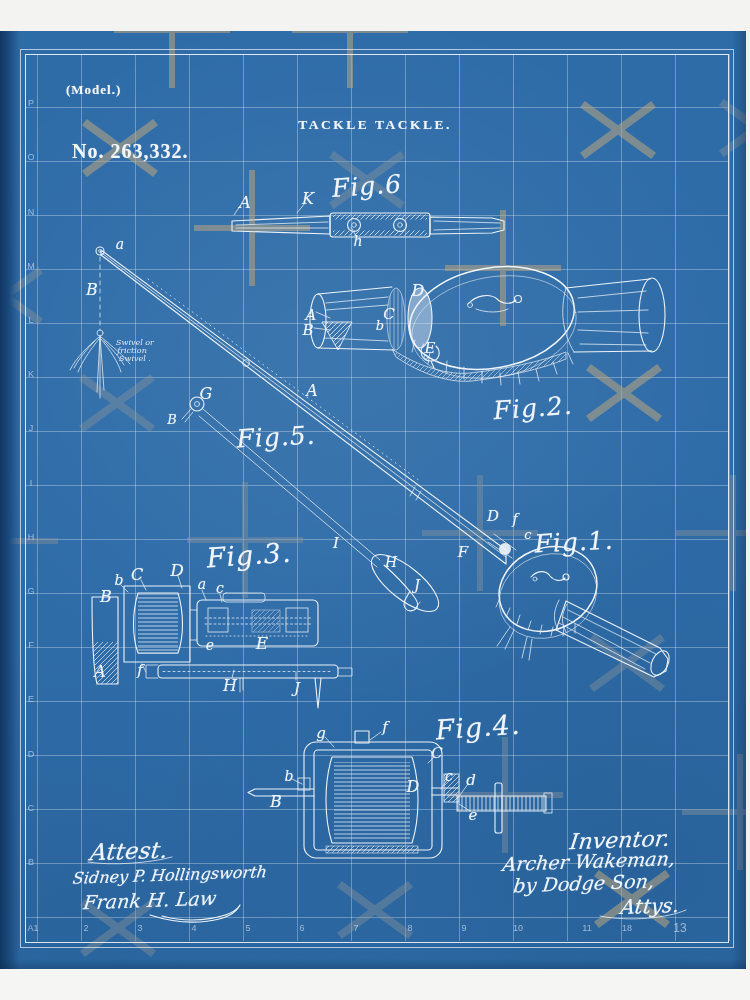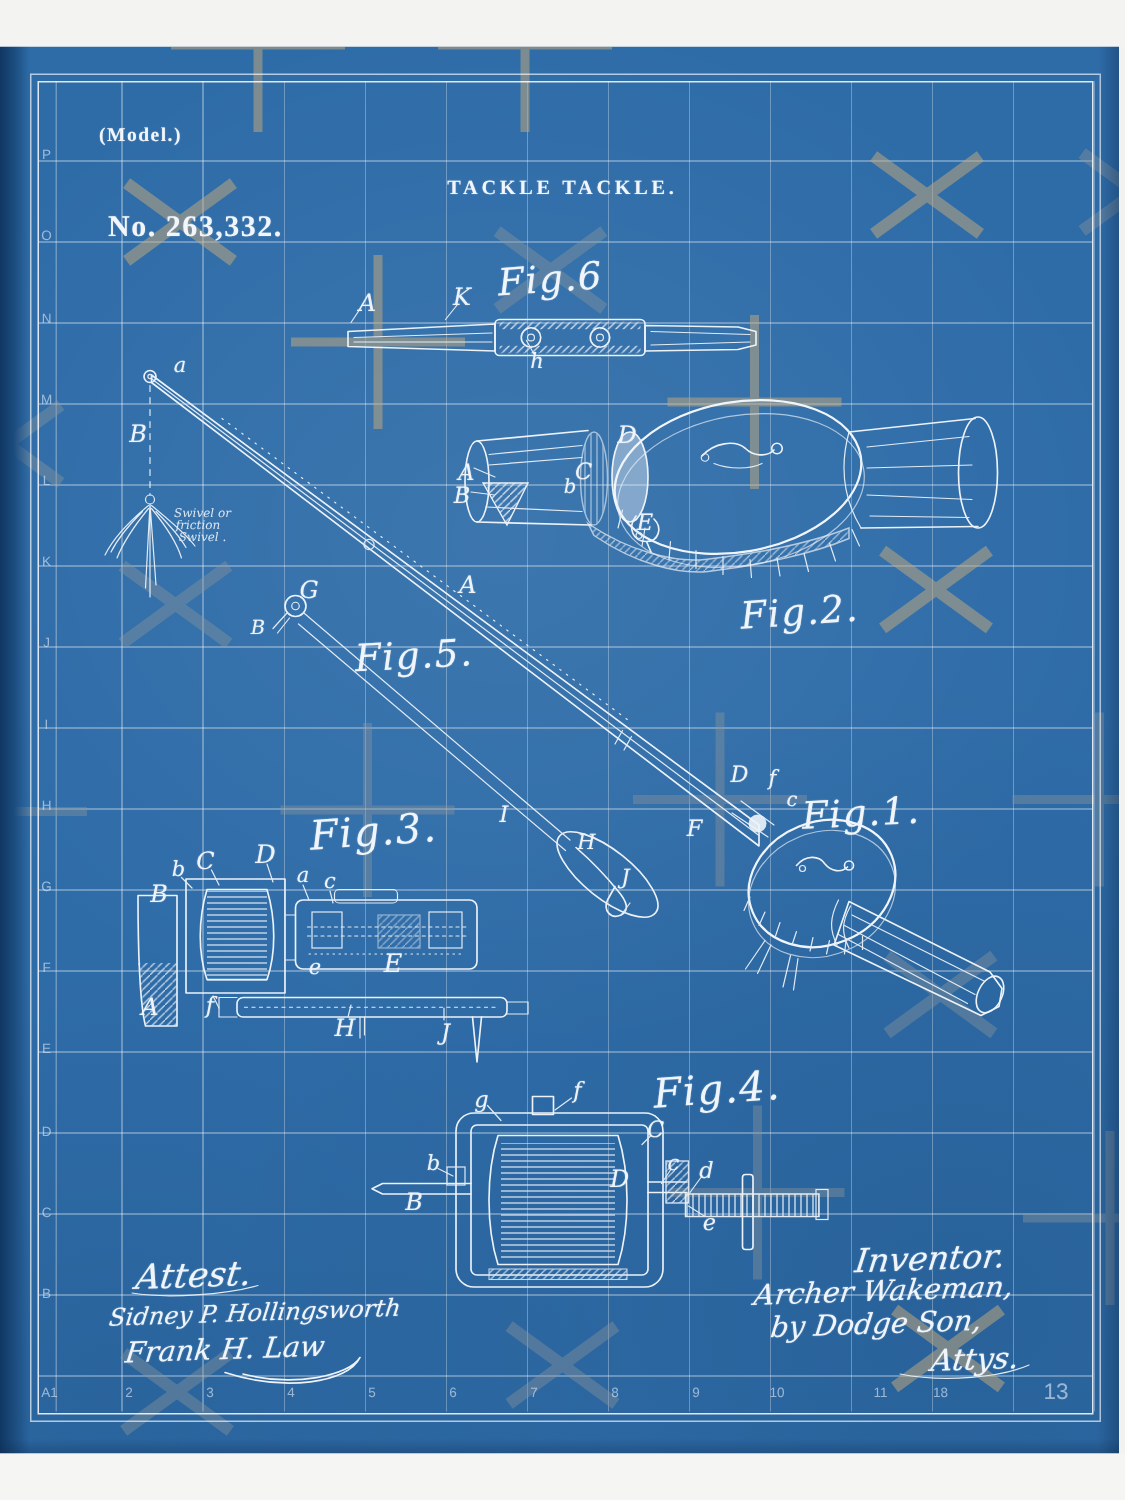--- a/index.html
+++ b/index.html
@@ -338,16 +338,16 @@
         <span class="ruler-label" style="left: 140px; top: 928px; font-size: 9px; transform: translate(-50%, -50%);">3</span>
         <span class="ruler-label" style="left: 194px; top: 928px; font-size: 9px; transform: translate(-50%, -50%);">4</span>
         <span class="ruler-label" style="left: 248px; top: 928px; font-size: 9px; transform: translate(-50%, -50%);">5</span>
         <span class="ruler-label" style="left: 302px; top: 928px; font-size: 9px; transform: translate(-50%, -50%);">6</span>
         <span class="ruler-label" style="left: 356px; top: 928px; font-size: 9px; transform: translate(-50%, -50%);">7</span>
         <span class="ruler-label" style="left: 410px; top: 928px; font-size: 9px; transform: translate(-50%, -50%);">8</span>
         <span class="ruler-label" style="left: 464px; top: 928px; font-size: 9px; transform: translate(-50%, -50%);">9</span>
         <span class="ruler-label" style="left: 518px; top: 928px; font-size: 9px; transform: translate(-50%, -50%);">10</span>
         <span class="ruler-label" style="left: 572px; top: 928px; font-size: 9px; transform: translate(-50%, -50%); padding-left: 30px;">11</span>
         <span class="ruler-label" style="left: 627px; top: 928px; font-size: 9px; transform: translate(-50%, -50%);">18</span>
-        <span class="ruler-label" style="left: 704px; top: 928px; font-size: 15px; transform: translate(-50%, -50%);">13</span>
+        <span class="ruler-label" style="left: 680px; top: 928px; font-size: 12px; transform: translate(-50%, -50%);">13</span>
       </div>
   </div>
 </div>
 
 </body></html>

